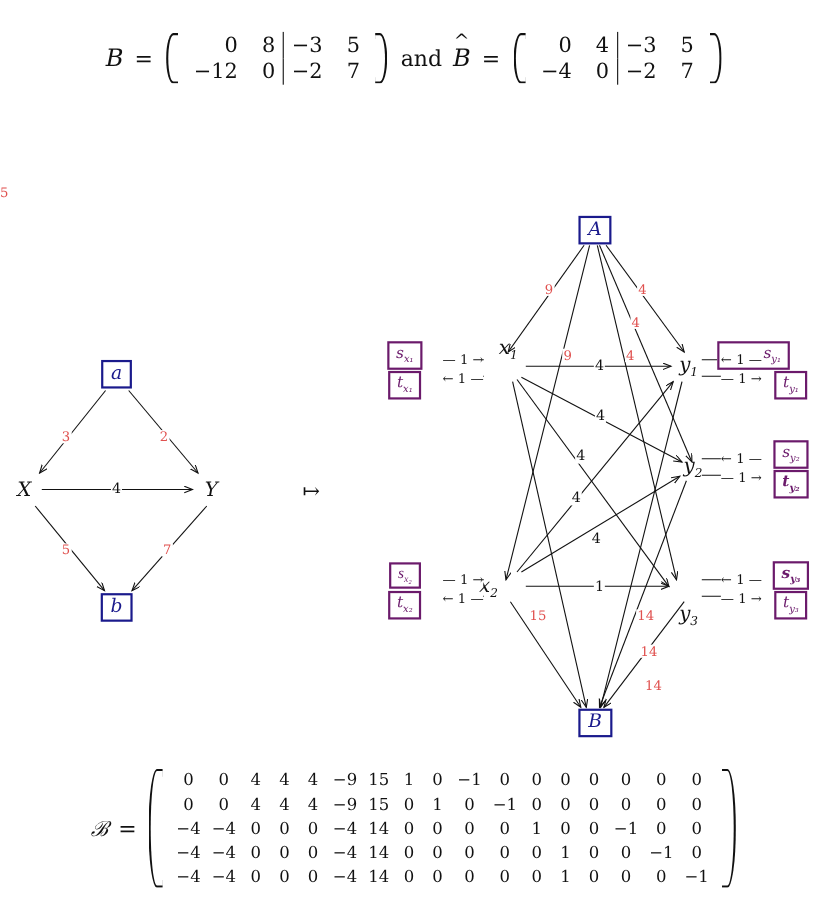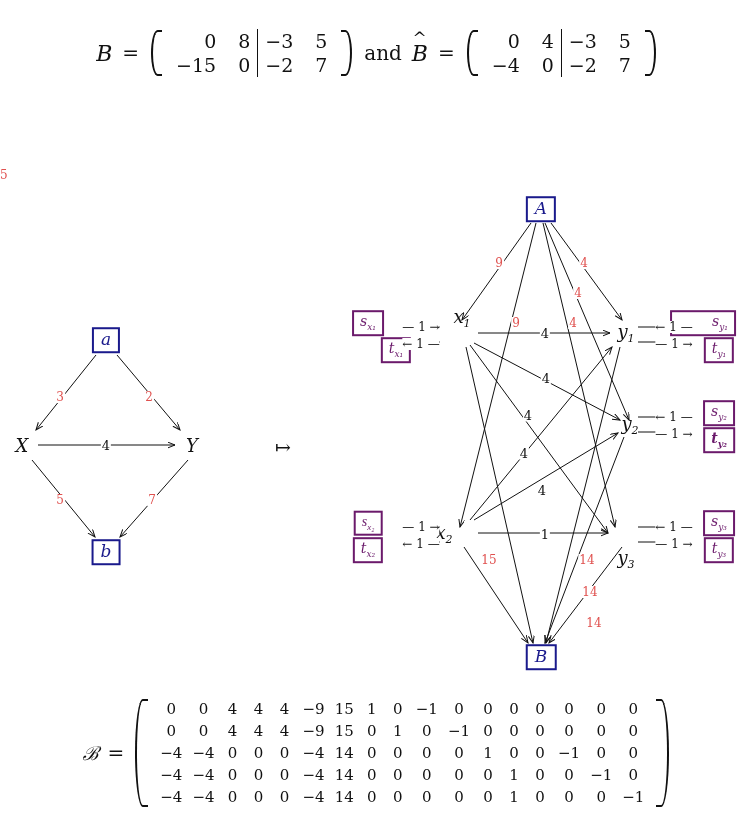--- a/index.html
+++ b/index.html
@@ -101,21 +101,21 @@
 <div id="top-equation">
   <span class="eq-sym">B</span>
   <span class="eq-plain">=</span>
   <span class="matrix">
     <span class="paren left"></span>
     <span class="mgrid" id="mB" style="grid-template-columns: repeat(4, auto);">
         <span class="cell">0</span>
         <span class="cell">8</span>
         <span class="cell vbar">−3</span>
         <span class="cell">5</span>
-        <span class="cell">−15</span>
+        <span class="cell">−12</span>
         <span class="cell">0</span>
         <span class="cell vbar">−2</span>
         <span class="cell">7</span>
       </span>
     <span class="paren right"></span>
   </span>
   <span class="eq-plain">and</span>
   <span class="hat-wrap">
     <span class="hat">^</span>
     <span>B</span>
@@ -209,28 +209,28 @@
 
   <div class="boxnode" style="left:541px;top:34px;">A</div>
   <div class="nodelabel" style="left:462px;top:143px;"><span>x</span><sub>1</sub></div>
   <div class="nodelabel" style="left:444px;top:359px;text-align:center;"><span>x</span><sub>2</sub></div>
   <div class="nodelabel" style="left:626px;top:158px;"><span>y</span><sub>1</sub></div>
   <div class="nodelabel" style="left:630px;top:250px;"><span>y</span><sub>2</sub></div>
   <div class="nodelabel" style="left:626px;top:359px;margin-top:25px;"><span>y</span><sub>3</sub></div>
   <div class="boxnode" style="left:541px;top:482px;">B</div>
 
   <div class="stbox" style="left:368px;top:148px;"><span>s</span><sub>x₁</sub></div>
-  <div class="stbox" style="left:368px;top:175px;margin-left:28px;"><span>t</span><sub>x₁</sub></div>
+  <div class="stbox" style="left:368px;top:175px;"><span>t</span><sub>x₁</sub></div>
   <div class="stbox" style="left:368px;top:348px;font-family:Liberation Serif, serif;"><span>s</span><sub>x₂</sub></div>
   <div class="stbox" style="left:368px;top:375px;"><span>t</span><sub>x₂</sub></div>
-  <div class="stbox" style="left:703px;top:148px;padding-left:40px;"><span>s</span><sub>y₁</sub></div>
+  <div class="stbox" style="left:685px;top:148px;padding-left:40px;"><span>s</span><sub>y₁</sub></div>
   <div class="stbox" style="left:719px;top:175px;"><span>t</span><sub>y₁</sub></div>
   <div class="stbox" style="left:719px;top:238px;"><span>s</span><sub>y₂</sub></div>
   <div class="stbox" style="left:719px;top:265px;font-weight:bold;"><span>t</span><sub>y₂</sub></div>
-  <div class="stbox" style="left:719px;top:348px;"><span>s</span><sub>y₃</sub></div>
+  <div class="stbox" style="left:719px;top:348px;font-weight:bold;"><span>s</span><sub>y₃</sub></div>
   <div class="stbox" style="left:719px;top:375px;"><span>t</span><sub>y₃</sub></div>
 
   <div class="arrowtext" style="left:421px;top:152px;">— 1 →</div>
   <div class="arrowtext" style="left:421px;top:169px;">← 1 —</div>
   <div class="arrowtext" style="left:421px;top:352px;">— 1 →</div>
   <div class="arrowtext" style="left:421px;top:369px;">← 1 —</div>
   <div class="arrowtext" style="left:674px;top:152px;">← 1 —</div>
   <div class="arrowtext" style="left:674px;top:169px;">— 1 →</div>
   <div class="arrowtext" style="left:674px;top:242px;">← 1 —</div>
   <div class="arrowtext" style="left:674px;top:259px;">— 1 →</div>

